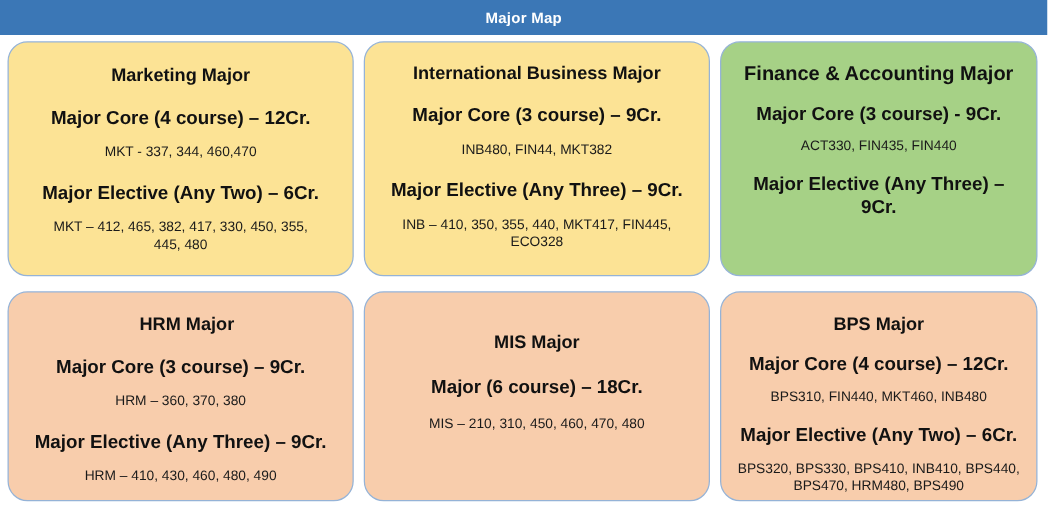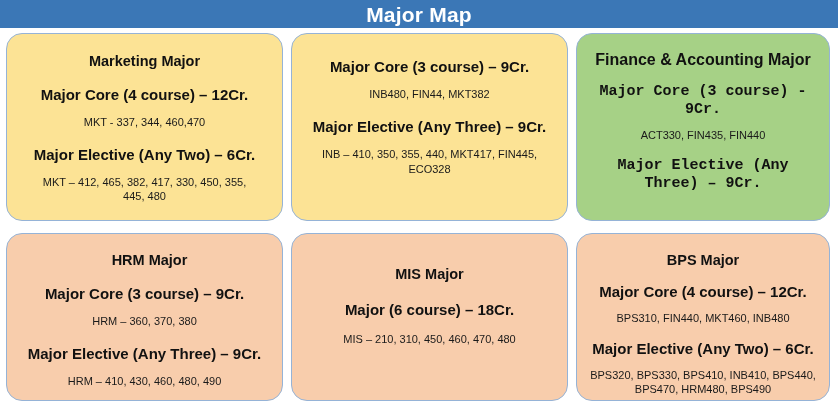--- a/index.html
+++ b/index.html
@@ -28,21 +28,21 @@
     top: 0;
     width: 838px;
     height: 28px;
     background: #3b77b6;
     display: flex;
     align-items: center;
     justify-content: center;
   }
   .header-title {
     color: #ffffff;
-    font-size: 21px;
+    font-size: 12px;
     font-weight: bold;
     letter-spacing: 0.2px;
     line-height: 1;
   }
 
   
   .grid {
     position: absolute;
     left: 6px;
     top: 33px;
@@ -95,21 +95,21 @@
     text-align: center;
     line-height: 1.35;
     margin-top: 11px;
     max-width: 238px;
   }
 
   
   .card.c-marketing .card-title { margin-top: 11px; }
   .card.c-intl     .card-title  { margin-top: 9px; }
   .card.c-finance  .card-title  { margin-top: 9px; font-size: 16px; }
-  .card.c-finance  .section-heading { margin-top: 14px; font-family: Liberation Mono, monospace; }
+  .card.c-finance  .section-heading { margin-top: 14px; }
   .card.c-finance  .course-list { margin-top: 9px; max-width: 225px; }
   .card.c-hrm      .card-title  { margin-top: 10px; margin-left: 10px; }
   .card.c-mis      .card-title  { margin-top: 24px; }
   .card.c-mis      .section-heading { margin-top: 18px; }
   .card.c-mis      .course-list { margin-top: 13px; }
   .card.c-bps      .card-title  { margin-top: 10px; }
   .card.c-bps      .section-heading { margin-top: 14px; }
   .card.c-bps      .course-list { margin-top: 10px; max-width: 228px; }
   .card.c-intl     .course-list { max-width: 240px; }
   .card.c-marketing .course-list { max-width: 220px; }
@@ -127,20 +127,21 @@
 
     <div class="card yellow c-marketing">
       <div class="card-title">Marketing Major</div>
       <div class="section-heading">Major Core (4 course) – 12Cr.</div>
       <div class="course-list">MKT - 337, 344, 460,470</div>
       <div class="section-heading">Major Elective (Any Two) – 6Cr.</div>
       <div class="course-list">MKT – 412, 465, 382, 417, 330, 450, 355, 445, 480</div>
     </div>
 
     <div class="card yellow c-intl">
+      <div class="card-title">International Business Major</div>
       <div class="section-heading">Major Core (3 course) – 9Cr.</div>
       <div class="course-list">INB480, FIN44, MKT382</div>
       <div class="section-heading">Major Elective (Any Three) – 9Cr.</div>
       <div class="course-list">INB – 410, 350, 355, 440, MKT417, FIN445, ECO328</div>
     </div>
 
     <div class="card green c-finance">
       <div class="card-title">Finance &amp; Accounting Major</div>
       <div class="section-heading">Major Core (3 course) - 9Cr.</div>
       <div class="course-list">ACT330, FIN435, FIN440</div>

